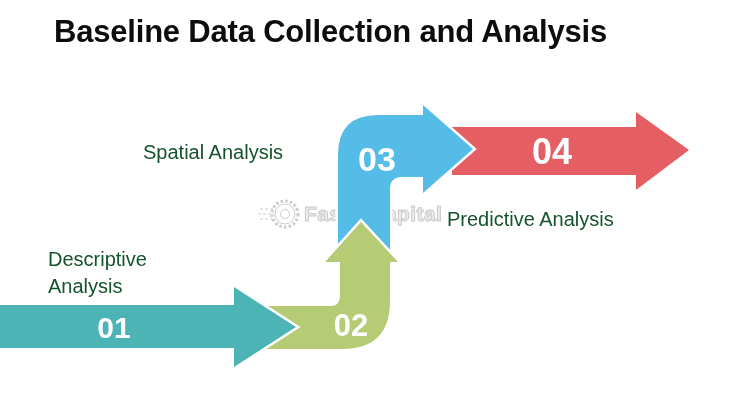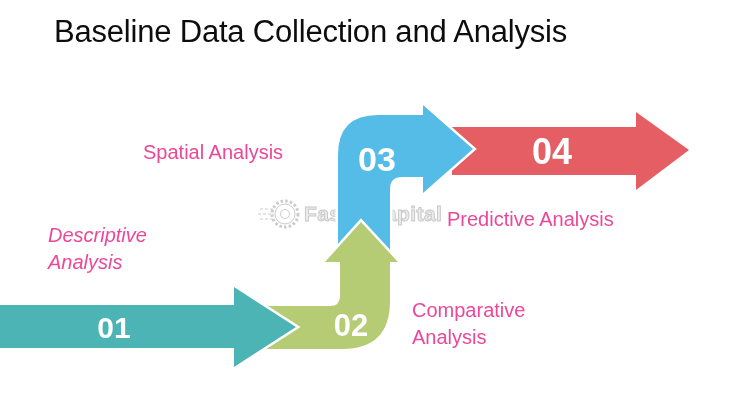--- a/index.html
+++ b/index.html
@@ -3,28 +3,28 @@
 <meta charset="utf-8">
 <style>
   html,body { margin:0; padding:0; background:#fff; }
   .stage {
     position:relative; width:739px; height:415px;
     background:#ffffff; overflow:hidden;
     font-family:"Liberation Sans", sans-serif;
   }
   .title {
     position:absolute; left:54px; top:14px;
-    font-size:31px; font-weight:400; letter-spacing:-0.2px;
+    font-size:31px; font-weight:700; letter-spacing:-0.2px;
     color:#0d0d0d; white-space:nowrap;
   }
   .lbl {
     position:absolute; font-size:20px; line-height:27px;
-    color:#ec4899;
+    color:#14532d;
   }
-  .lbl-descriptive { left:48px;  top:222px; width:122px;font-style:italic; }
+  .lbl-descriptive { left:48px;  top:246px; width:122px; }
   .lbl-spatial     { left:143px; top:139px; width:220px; white-space:nowrap; }
   .lbl-comparative { left:412px; top:297px; width:130px; }
   .lbl-predictive  { left:447px; top:206px; width:230px; white-space:nowrap; }
 
   .watermark {
     position:absolute; left:258px; top:196px; height:36px;
     display:flex; align-items:center; gap:4px;
   }
   .watermark-text {
     font-size:21px; font-weight:600; letter-spacing:0.4px;
@@ -77,16 +77,15 @@
     <path class="arrow-shape" d="M0,305 H234 V287 L296,327 L234,367 V348 H0 Z" fill="#4CB4B5"></path>
 
     <text class="num num-01" x="114" y="327">01</text>
     <text class="num num-02" x="351" y="325">02</text>
     <text class="num num-03" x="377" y="159">03</text>
     <text class="num num-04" x="552" y="151">04</text>
   </svg>
 
   <div class="lbl lbl-descriptive">Descriptive Analysis</div>
   <div class="lbl lbl-spatial">Spatial Analysis</div>
-  <div class="lbl lbl-comparative">Comparative Analysis</div>
   <div class="lbl lbl-predictive">Predictive Analysis</div>
 
 </div>
 
 </body></html>

